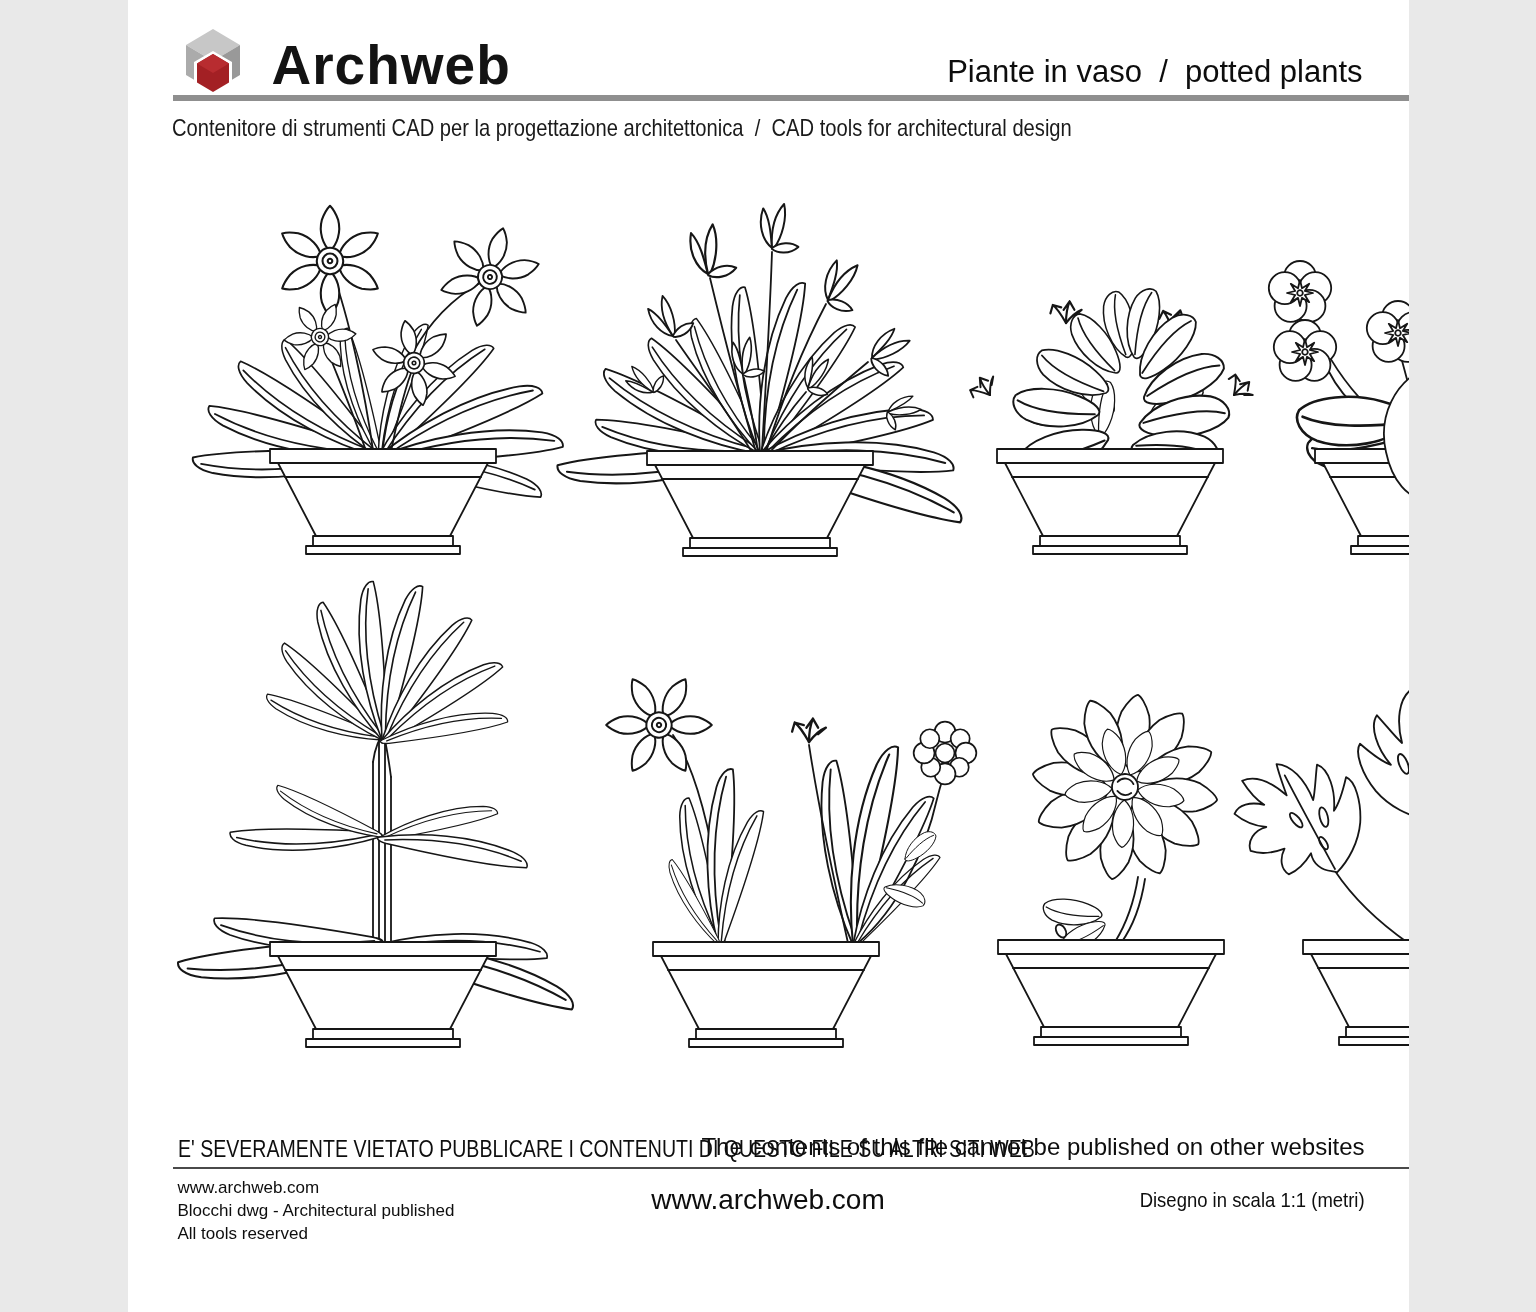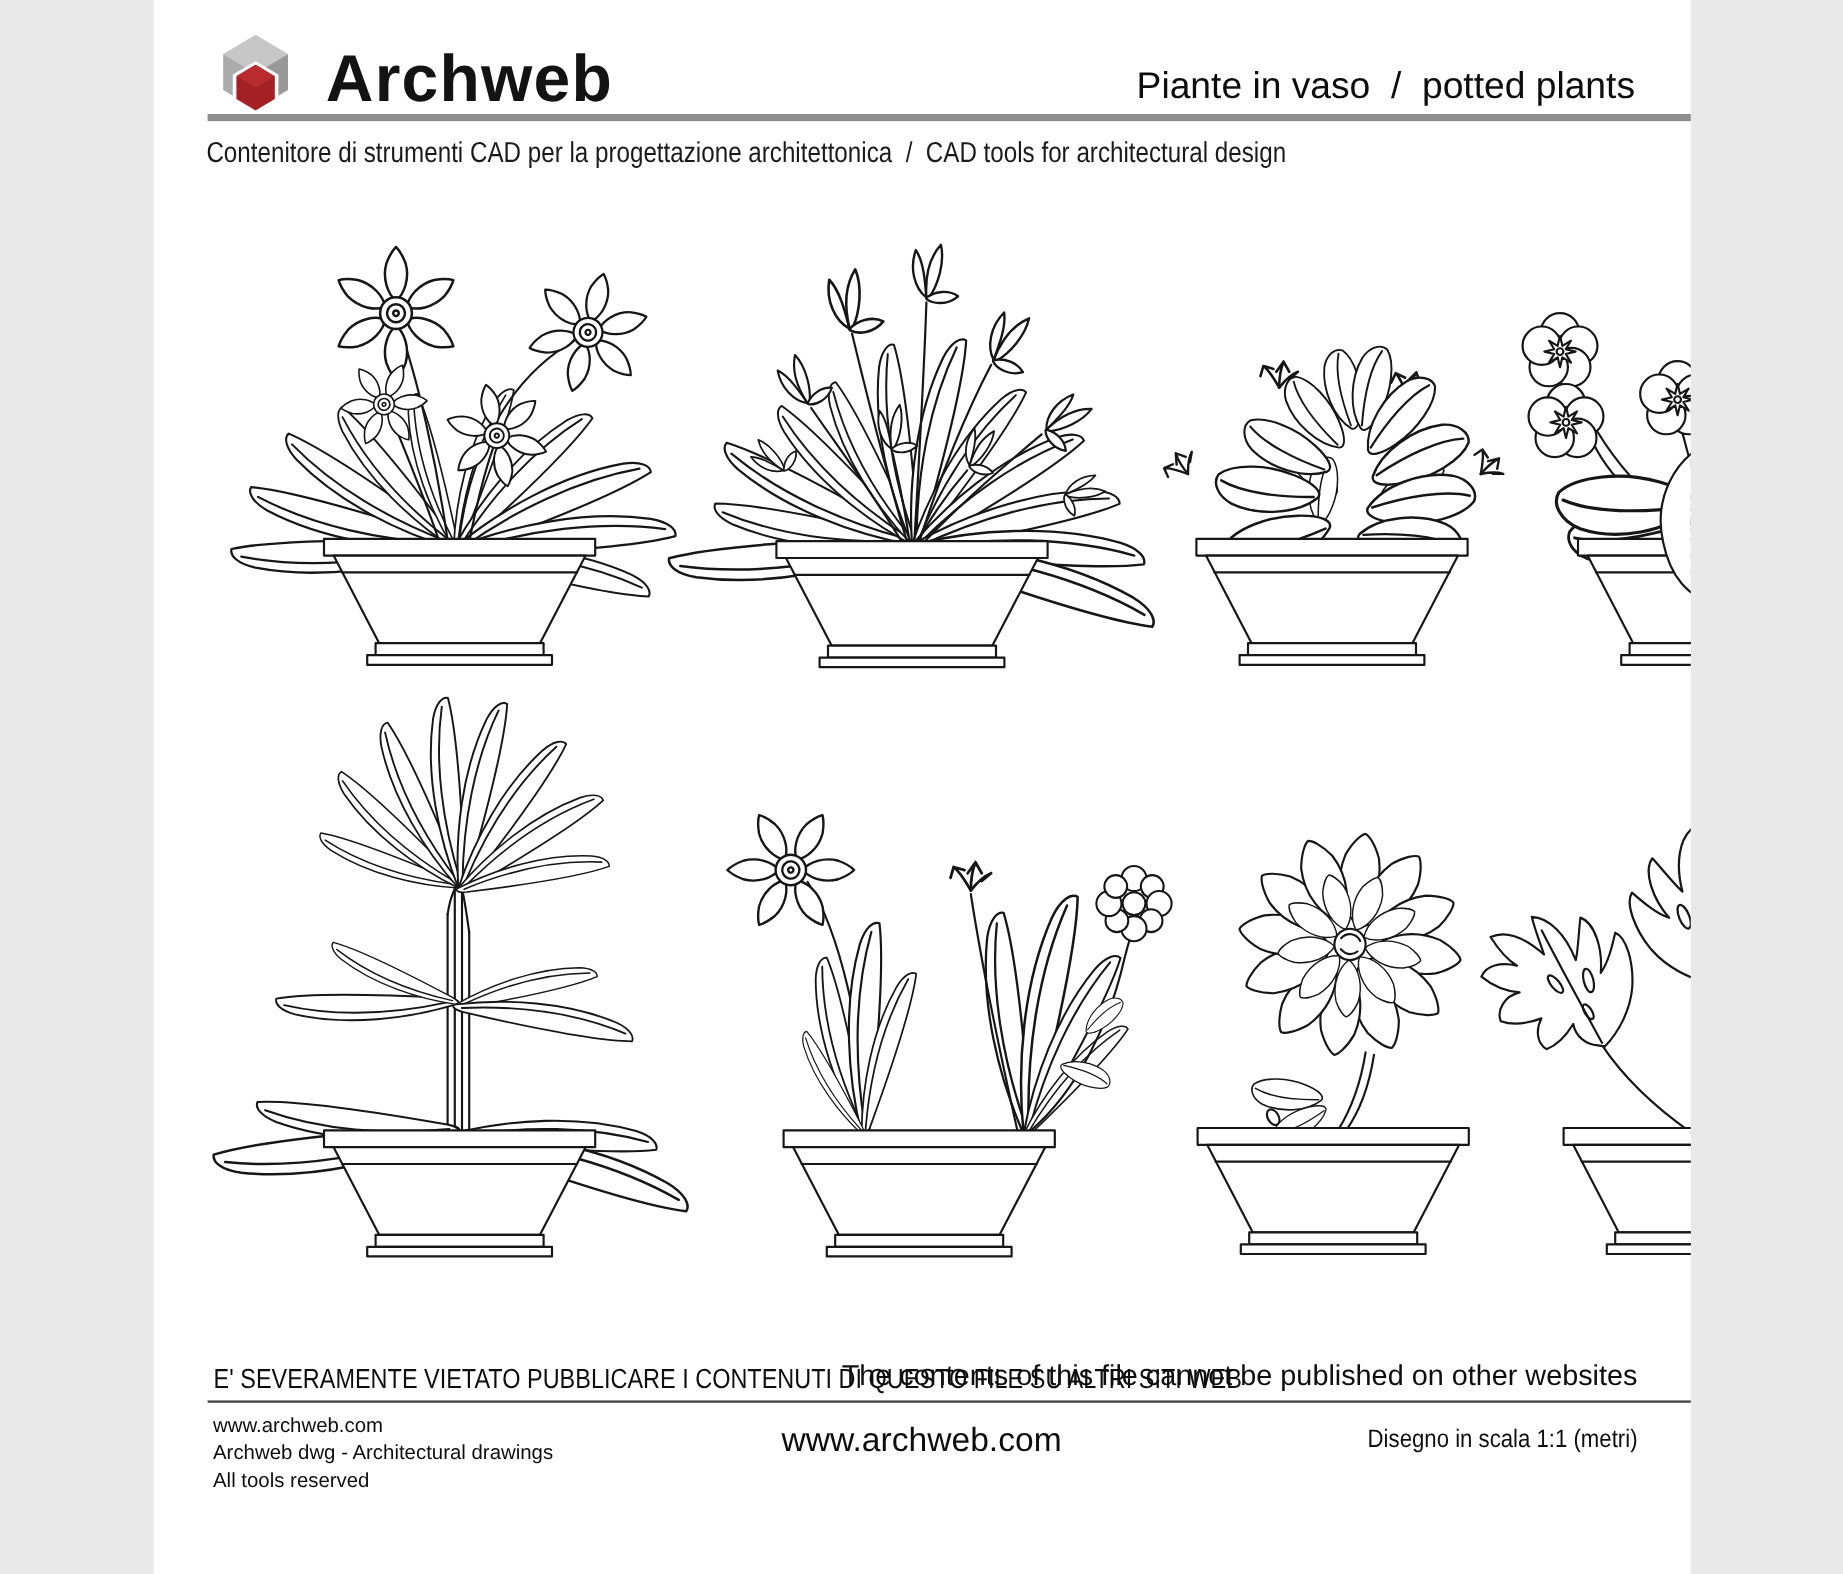--- a/index.html
+++ b/index.html
@@ -351,19 +351,19 @@
       </g>
     </svg>
   </figure>
 
   <div class="discl-it">E' SEVERAMENTE VIETATO PUBBLICARE I CONTENUTI DI QUESTO FILE SU ALTRI SITI WEB</div>
   <div class="discl-en">The contents of this file cannot be published on other websites</div>
   <div class="rule-thin"></div>
 
   <div class="foot-left">
     <div>www.archweb.com</div>
-    <div>Archweb dwg - Architectural drawings</div>
+    <div>Blocchi dwg - Architectural published</div>
     <div>All tools reserved</div>
   </div>
   <div class="foot-center">www.archweb.com</div>
   <div class="foot-right">Disegno in scala 1:1 (metri)</div>
 
 </div>
 
 </body></html>

